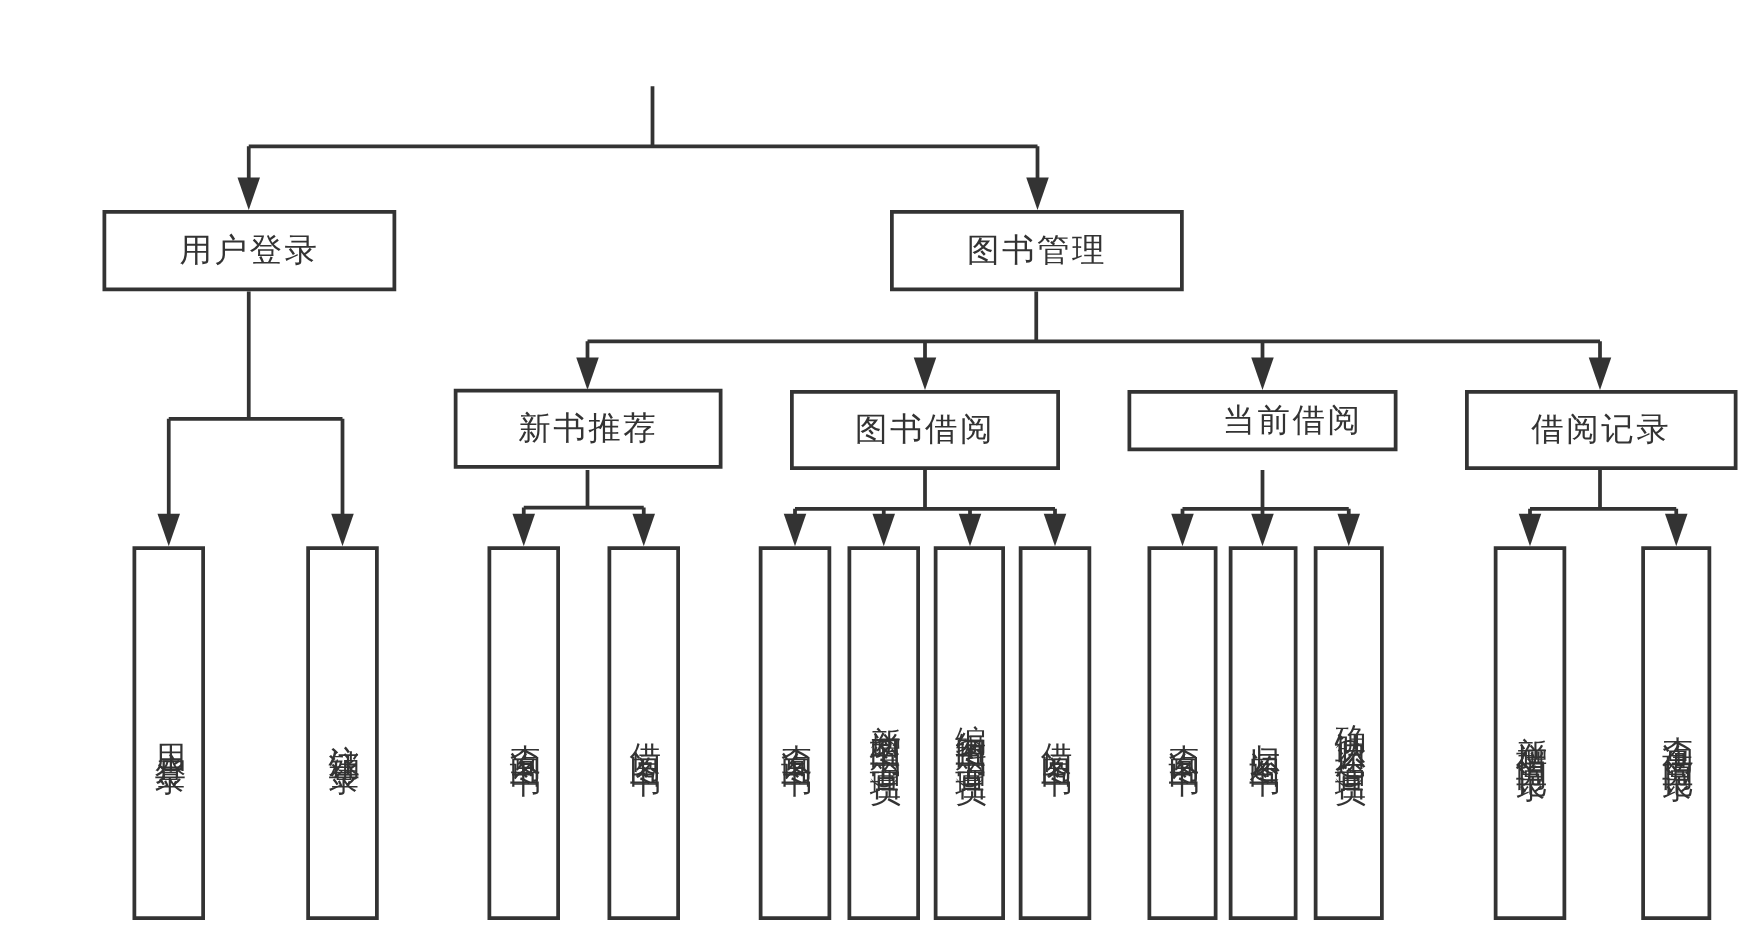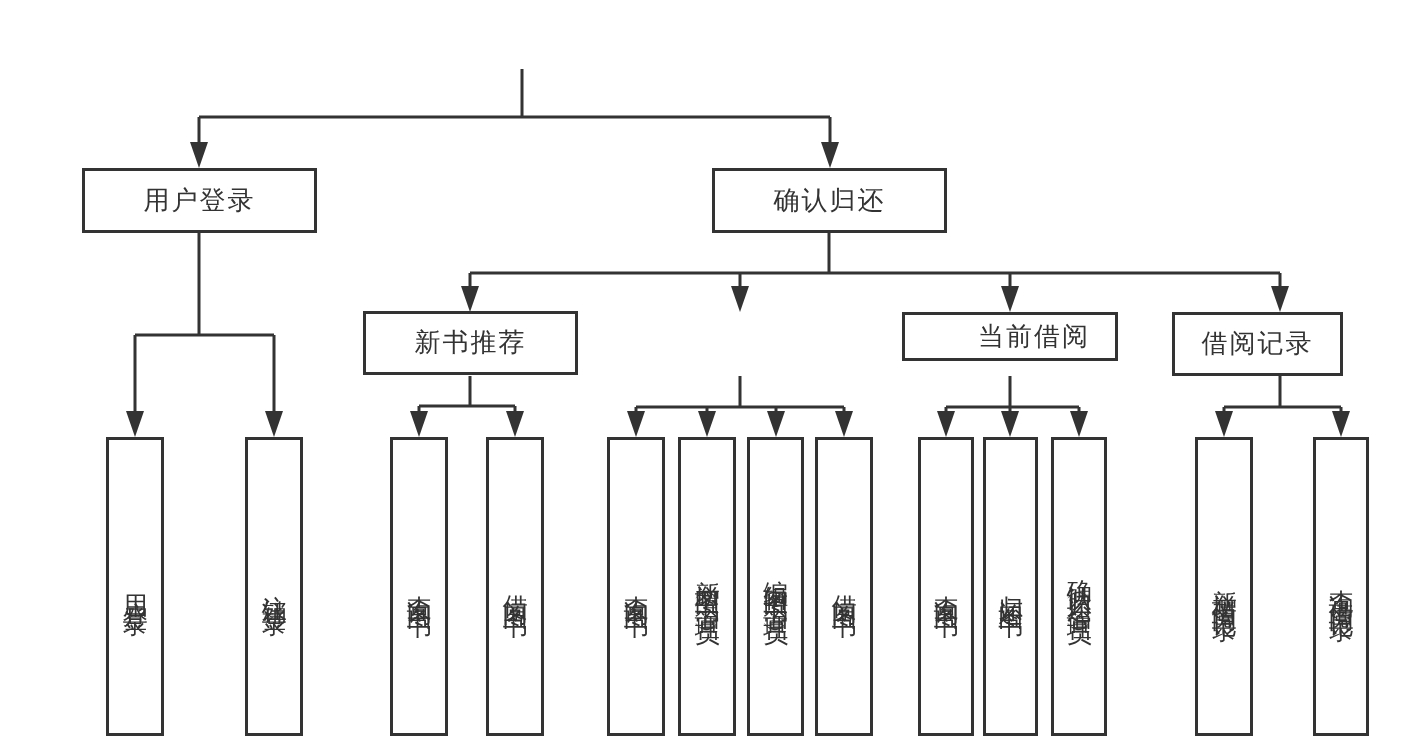--- a/index.html
+++ b/index.html
@@ -40,21 +40,21 @@
   }
   
   .n-root   { left: 21px;   top: 13px;  width: 1003px; height: 56px; }
   
   .n-ulogin { left: 82px;   top: 168px; width: 235px;  height: 65px; }
   .n-bmgmt  { left: 712px;  top: 168px; width: 235px;  height: 65px; }
   
   .n-rec    { left: 363px;  top: 311px; width: 215px;  height: 64px; }
   .n-borrow { left: 632px;  top: 312px; width: 216px;  height: 64px; }
   .n-cur    { left: 902px;  top: 312px; width: 216px;  height: 49px; padding-left: 48px; }
-  .n-recd   { left: 1172px; top: 312px; width: 171px;  height: 64px; }
+  .n-recd   { left: 1172px; top: 312px; width: 218px;  height: 64px; }
   
   .n-l1  { left: 106px;  top: 437px; width: 58px; height: 299px; }
   .n-l2  { left: 245px;  top: 437px; width: 58px; height: 299px; }
   .n-l3  { left: 390px;  top: 437px; width: 58px; height: 299px; }
   .n-l4  { left: 486px;  top: 437px; width: 58px; height: 299px; }
   .n-l5  { left: 607px;  top: 437px; width: 58px; height: 299px; }
   .n-l6  { left: 678px;  top: 437px; width: 58px; height: 299px; }
   .n-l7  { left: 747px;  top: 437px; width: 57px; height: 299px; }
   .n-l8  { left: 815px;  top: 437px; width: 58px; height: 299px; }
   .n-l9  { left: 918px;  top: 437px; width: 56px; height: 299px; }
@@ -126,25 +126,28 @@
       <polygon points="1224,437 1215,411 1233,411"></polygon>
       <polygon points="1341,437 1332,411 1350,411"></polygon>
     </g>
   </svg>
 
 
   <div class="node n-ulogin">
     <span>用户登录</span>
   </div>
   <div class="node n-bmgmt">
-    <span>确认归还</span>
+    <span>图书管理</span>
   </div>
 
   <div class="node n-rec">
     <span>新书推荐</span>
+  </div>
+  <div class="node n-borrow">
+    <span>图书借阅</span>
   </div>
   <div class="node n-cur">
     <span>当前借阅</span>
   </div>
   <div class="node n-recd">
     <span>借阅记录</span>
   </div>
 
   <div class="node vnode n-l1">
     <span>用户登录</span>

